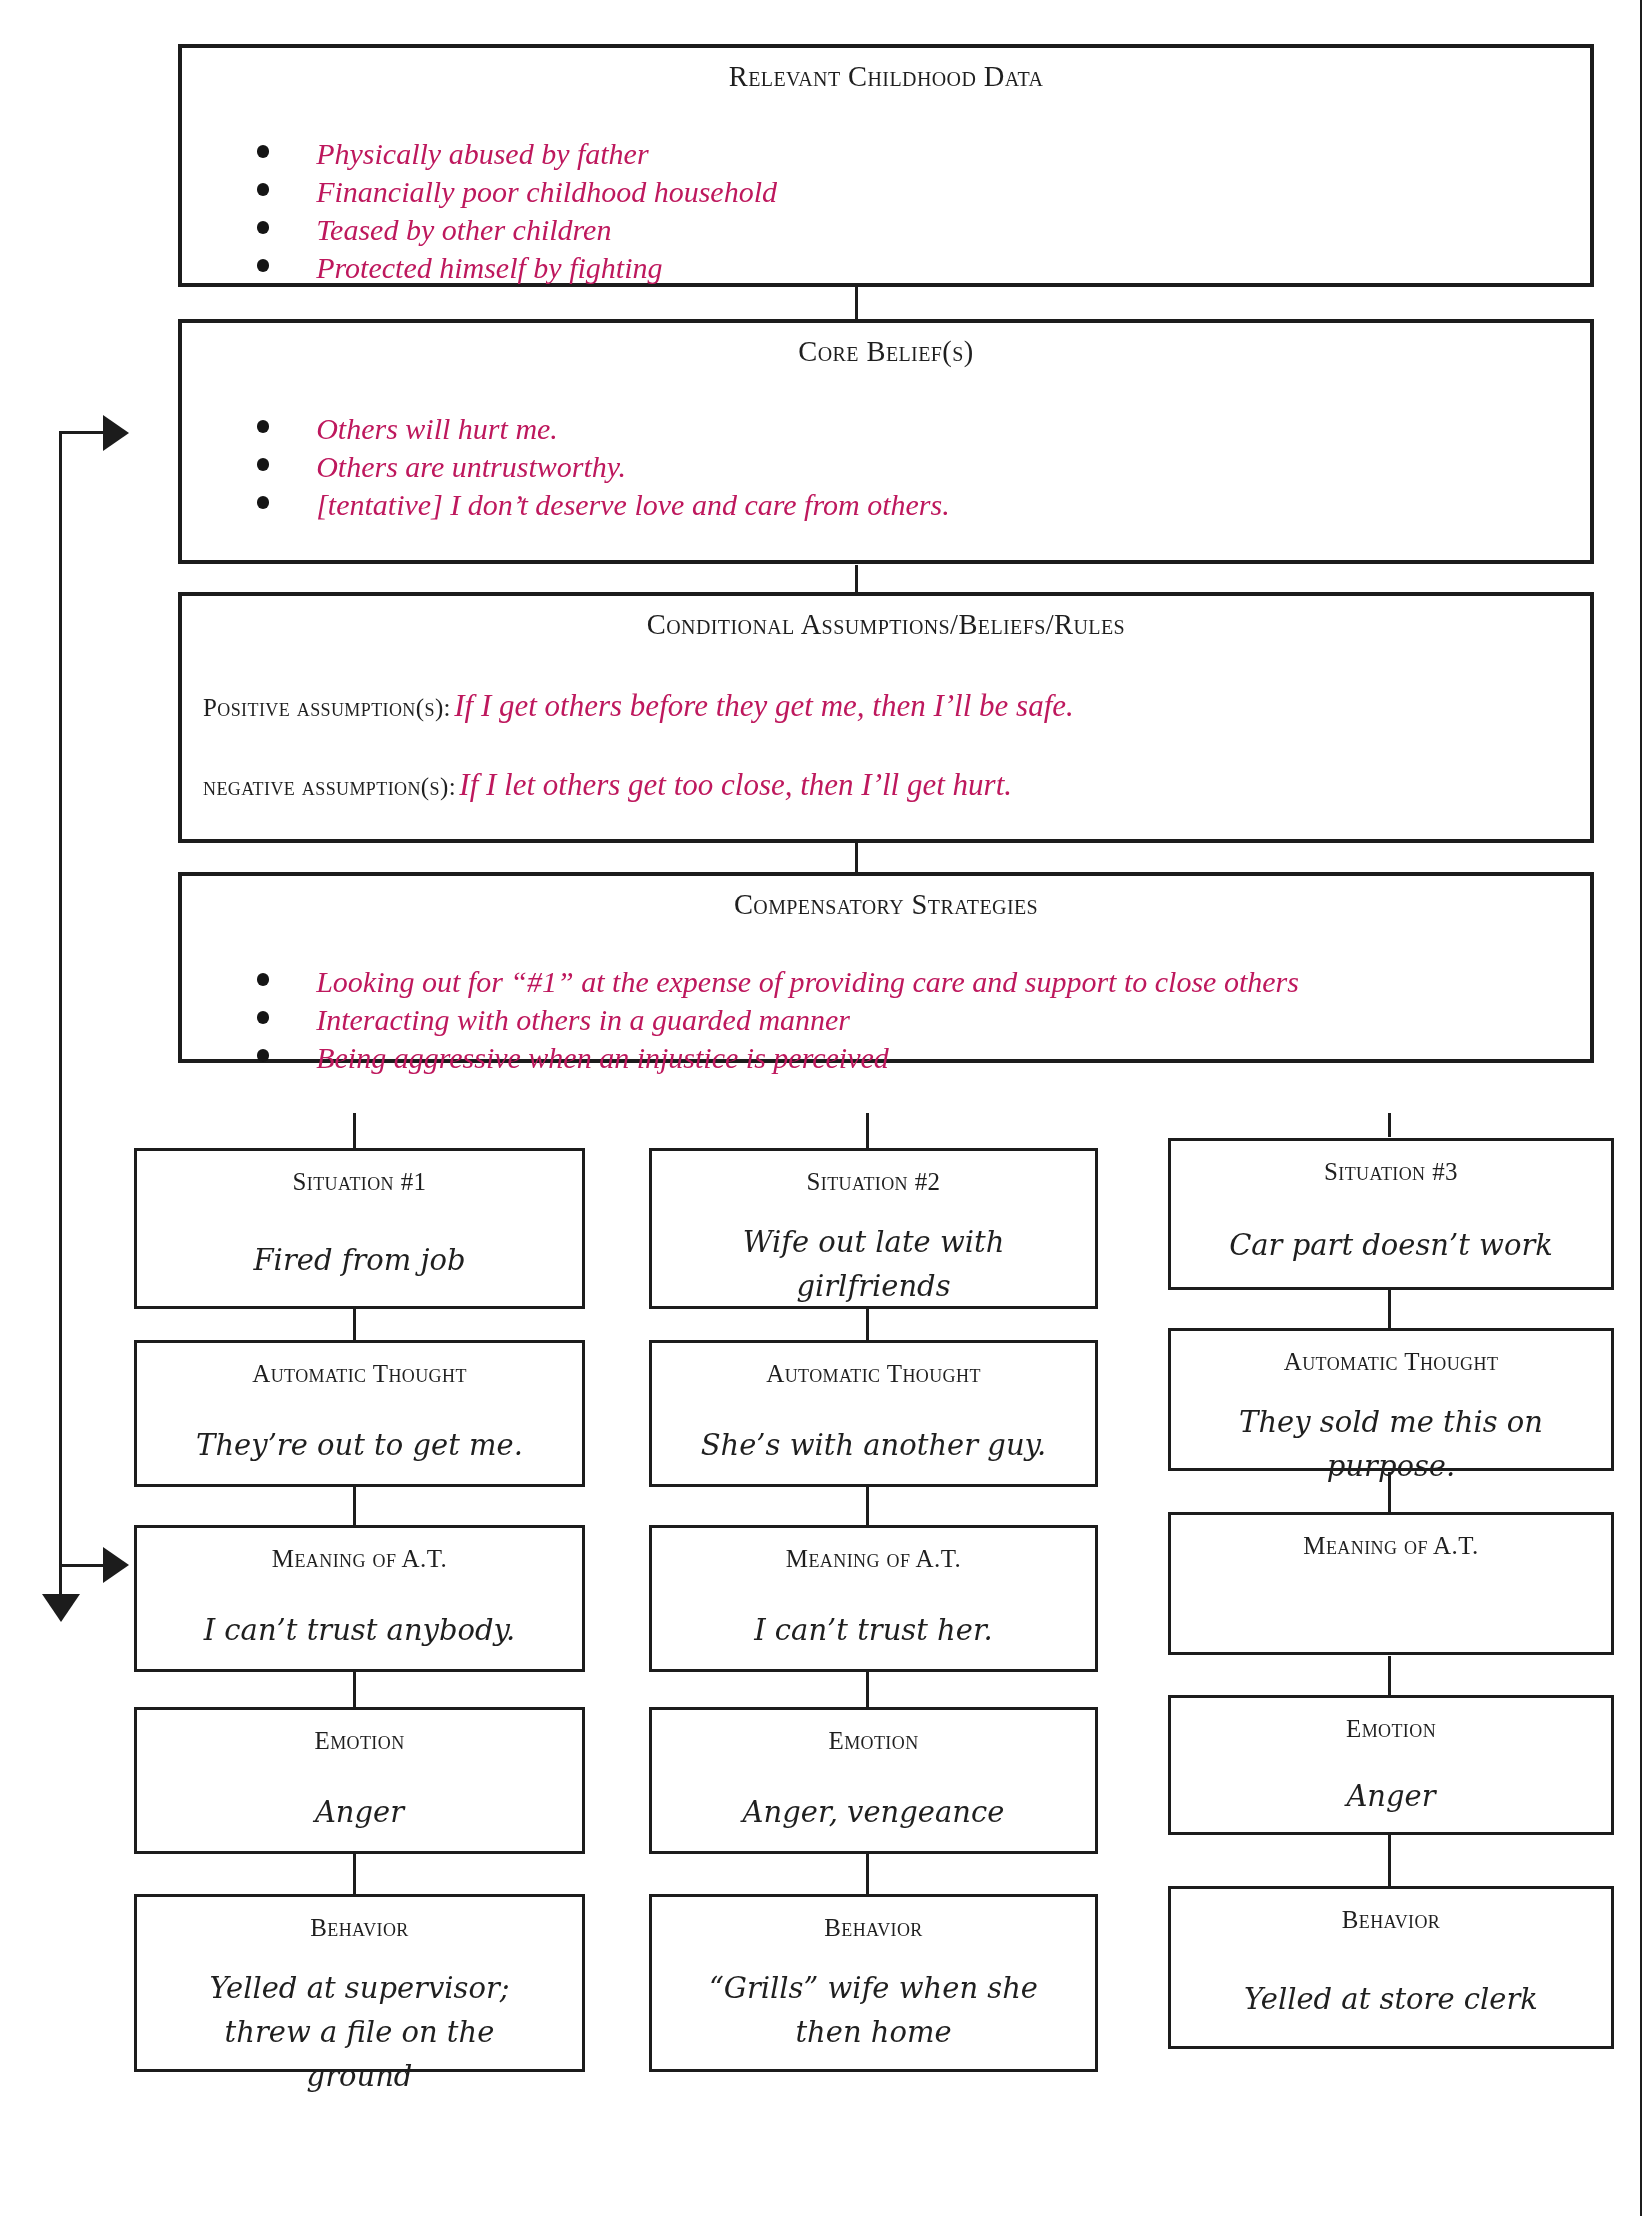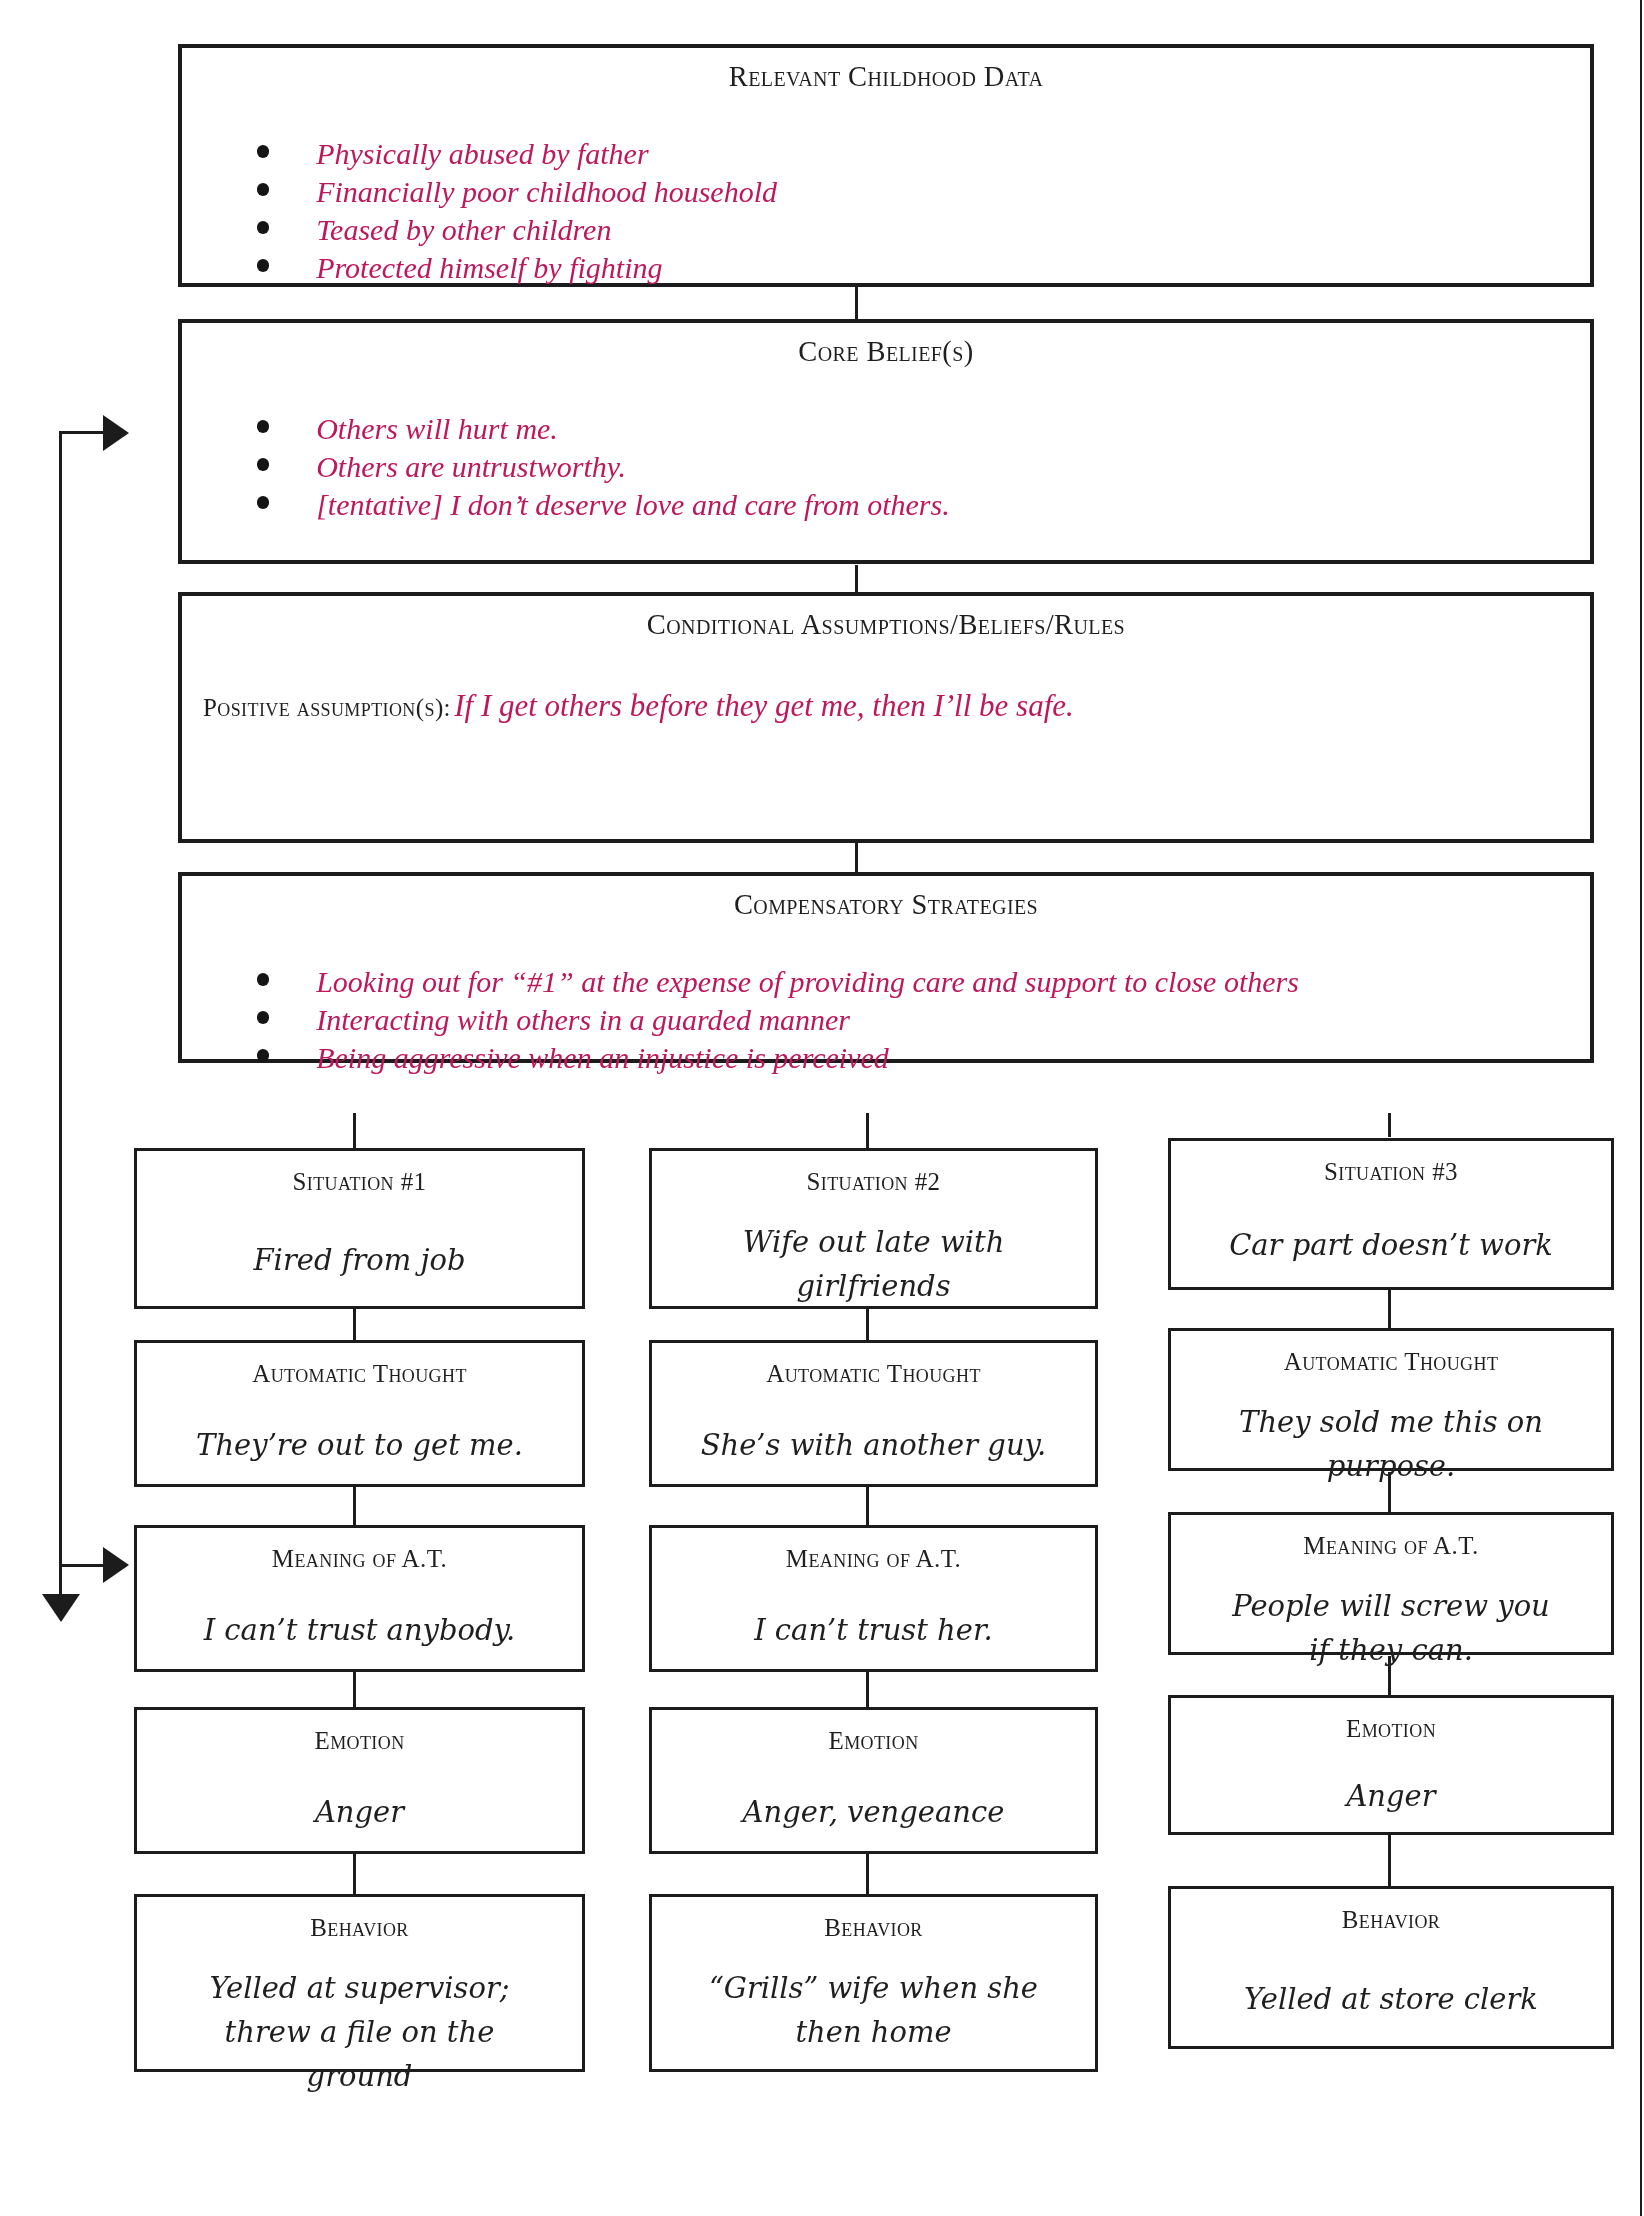--- a/index.html
+++ b/index.html
@@ -94,20 +94,21 @@
         </div>
     </div>
   </section>
 
   <div class="vline" style="left:855px;top:565px;height:28px"></div>
 
   <section class="bigbox" style="top:592px;height:251px">
     <h2 class="btitle">Conditional Assumptions/Beliefs/Rules</h2>
     <div class="arows">
       <div class="arow"><span class="alabel">Positive assumption(s):</span> <span class="script">If I get others before they get me, then I’ll be safe.</span></div>
+      <div class="arow"><span class="alabel">negative assumption(s):</span> <span class="script">If I let others get too close, then I’ll get hurt.</span></div>
     </div>
   </section>
 
   <div class="vline" style="left:855px;top:843px;height:28.5px"></div>
 
   <section class="bigbox" style="top:872px;height:191px">
     <h2 class="btitle">Compensatory Strategies</h2>
     <div class="bullets">
       <div class="brow">
           <span class="bullet"></span>
@@ -193,21 +194,20 @@
   <div class="vline" style="left:1388px;top:1289px;height:39px"></div>
 
   <div class="smallbox under narrow" style="left:1168px;top:1328px;width:446px;height:143px">
     <div class="stitle">Automatic Thought</div>
     <div class="sbody">They sold me this on purpose.</div>
   </div>
   <div class="vline" style="left:1388px;top:1472px;height:41px"></div>
 
   <div class="smallbox under narrow" style="left:1168px;top:1512px;width:446px;height:143px">
     <div class="stitle">Meaning of A.T.</div>
-    <div class="sbody">People will screw you if they can.</div>
   </div>
   <div class="vline" style="left:1388px;top:1656px;height:39px"></div>
 
   <div class="smallbox center" style="left:1168px;top:1695px;width:446px;height:140px">
     <div class="stitle">Emotion</div>
     <div class="sbody">Anger</div>
   </div>
   <div class="vline" style="left:1388px;top:1835px;height:51px"></div>
 
   <div class="smallbox center" style="left:1168px;top:1886px;width:446px;height:163px">

